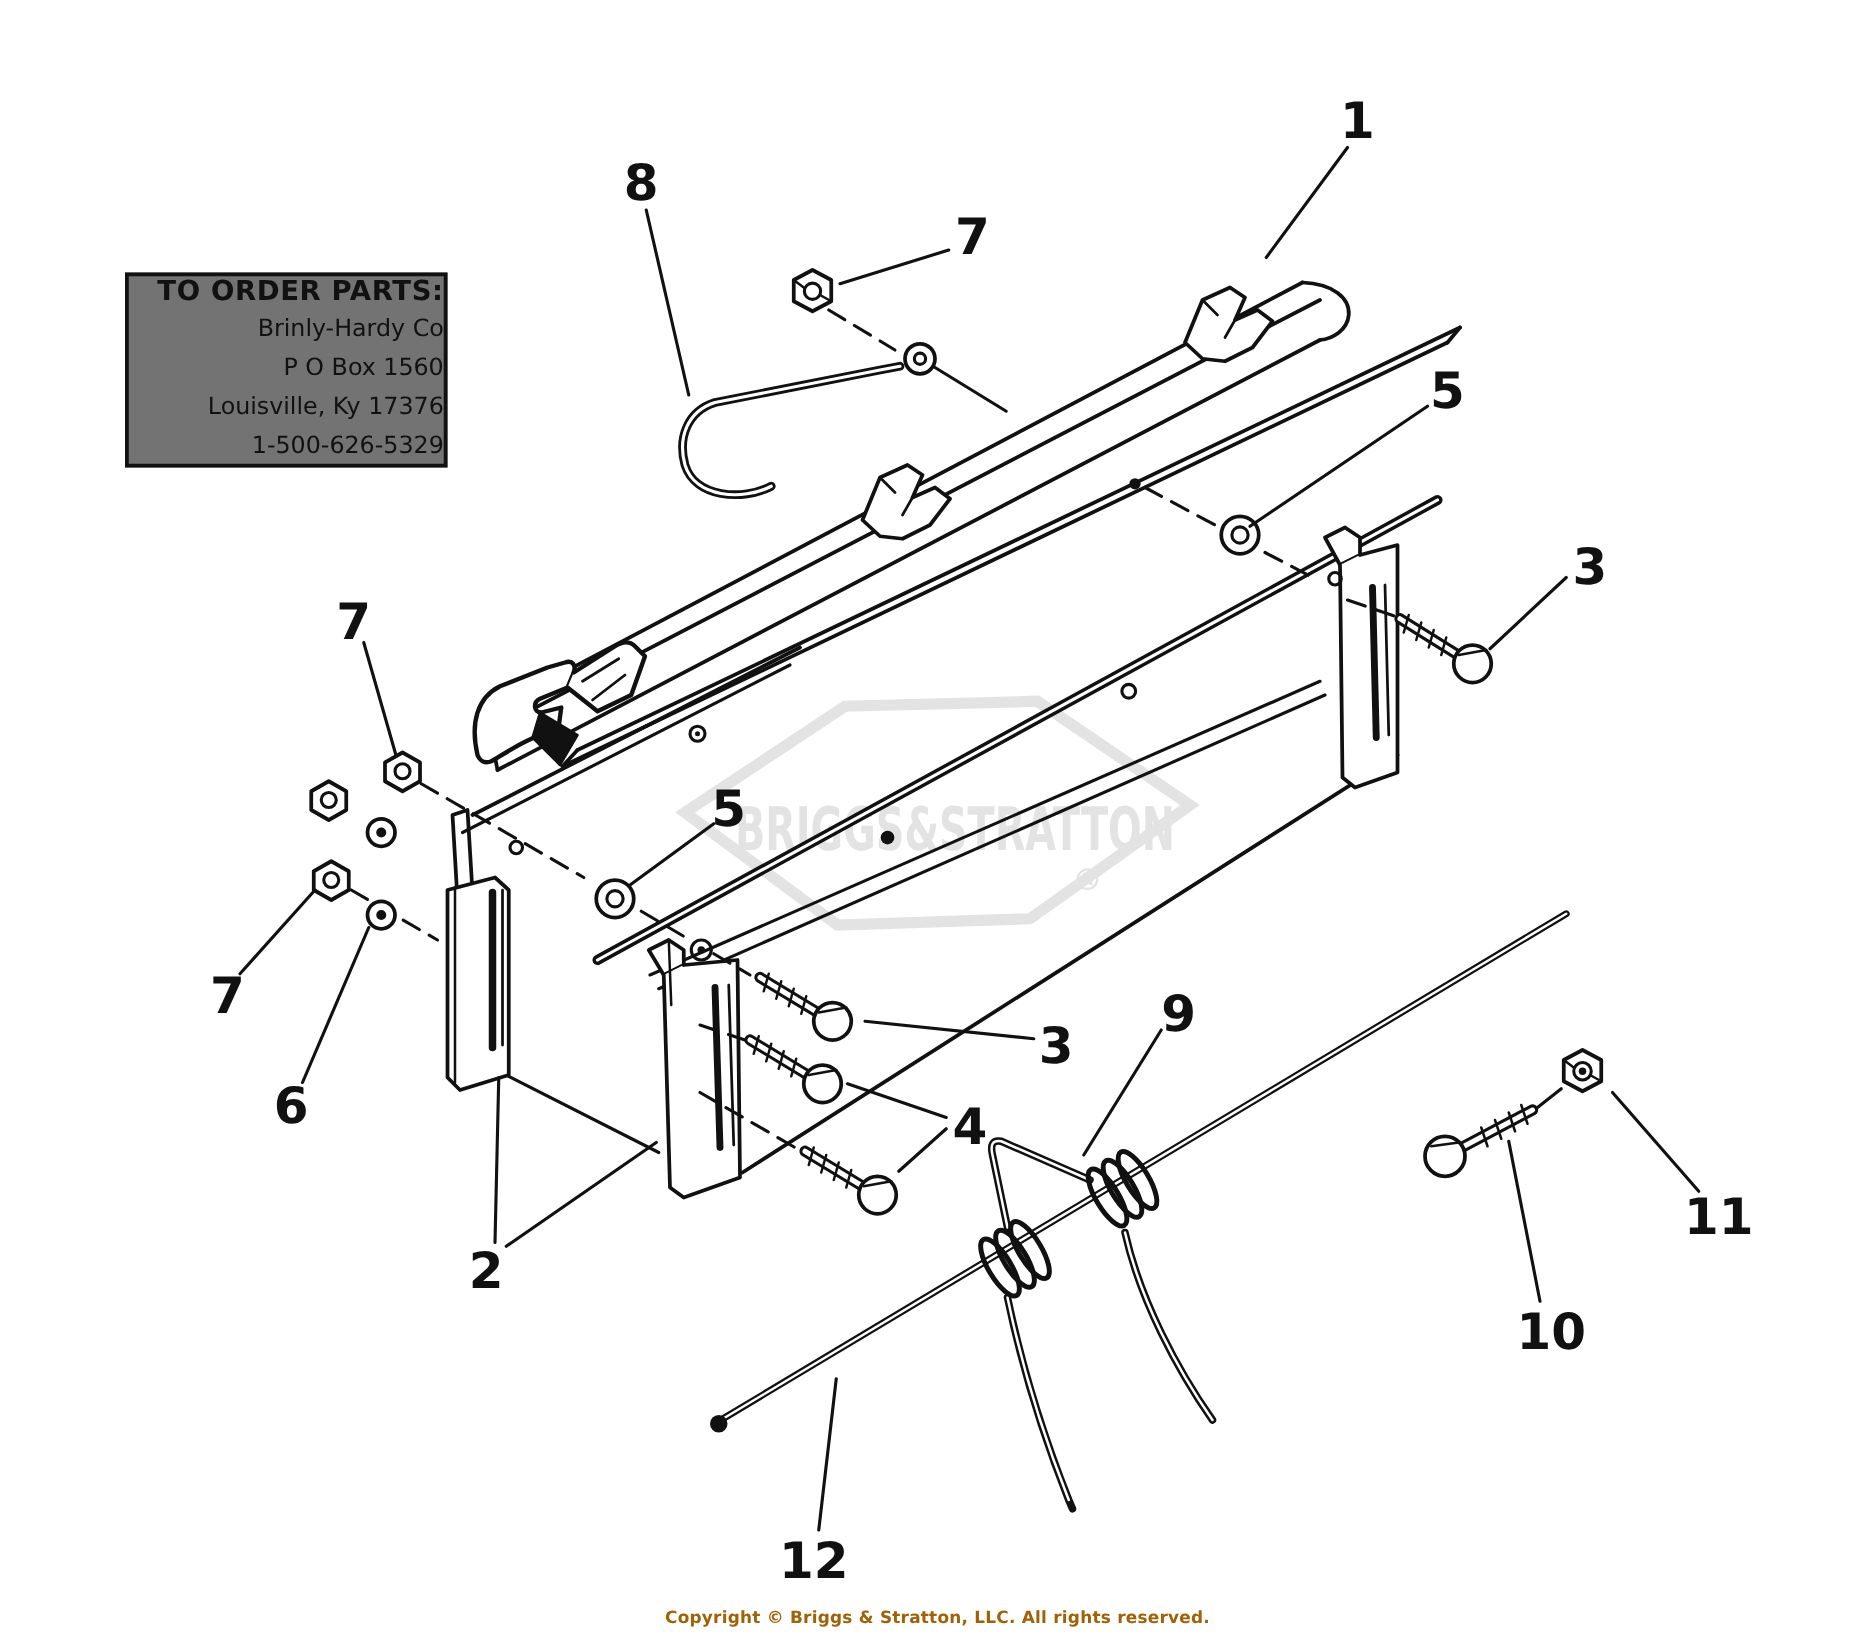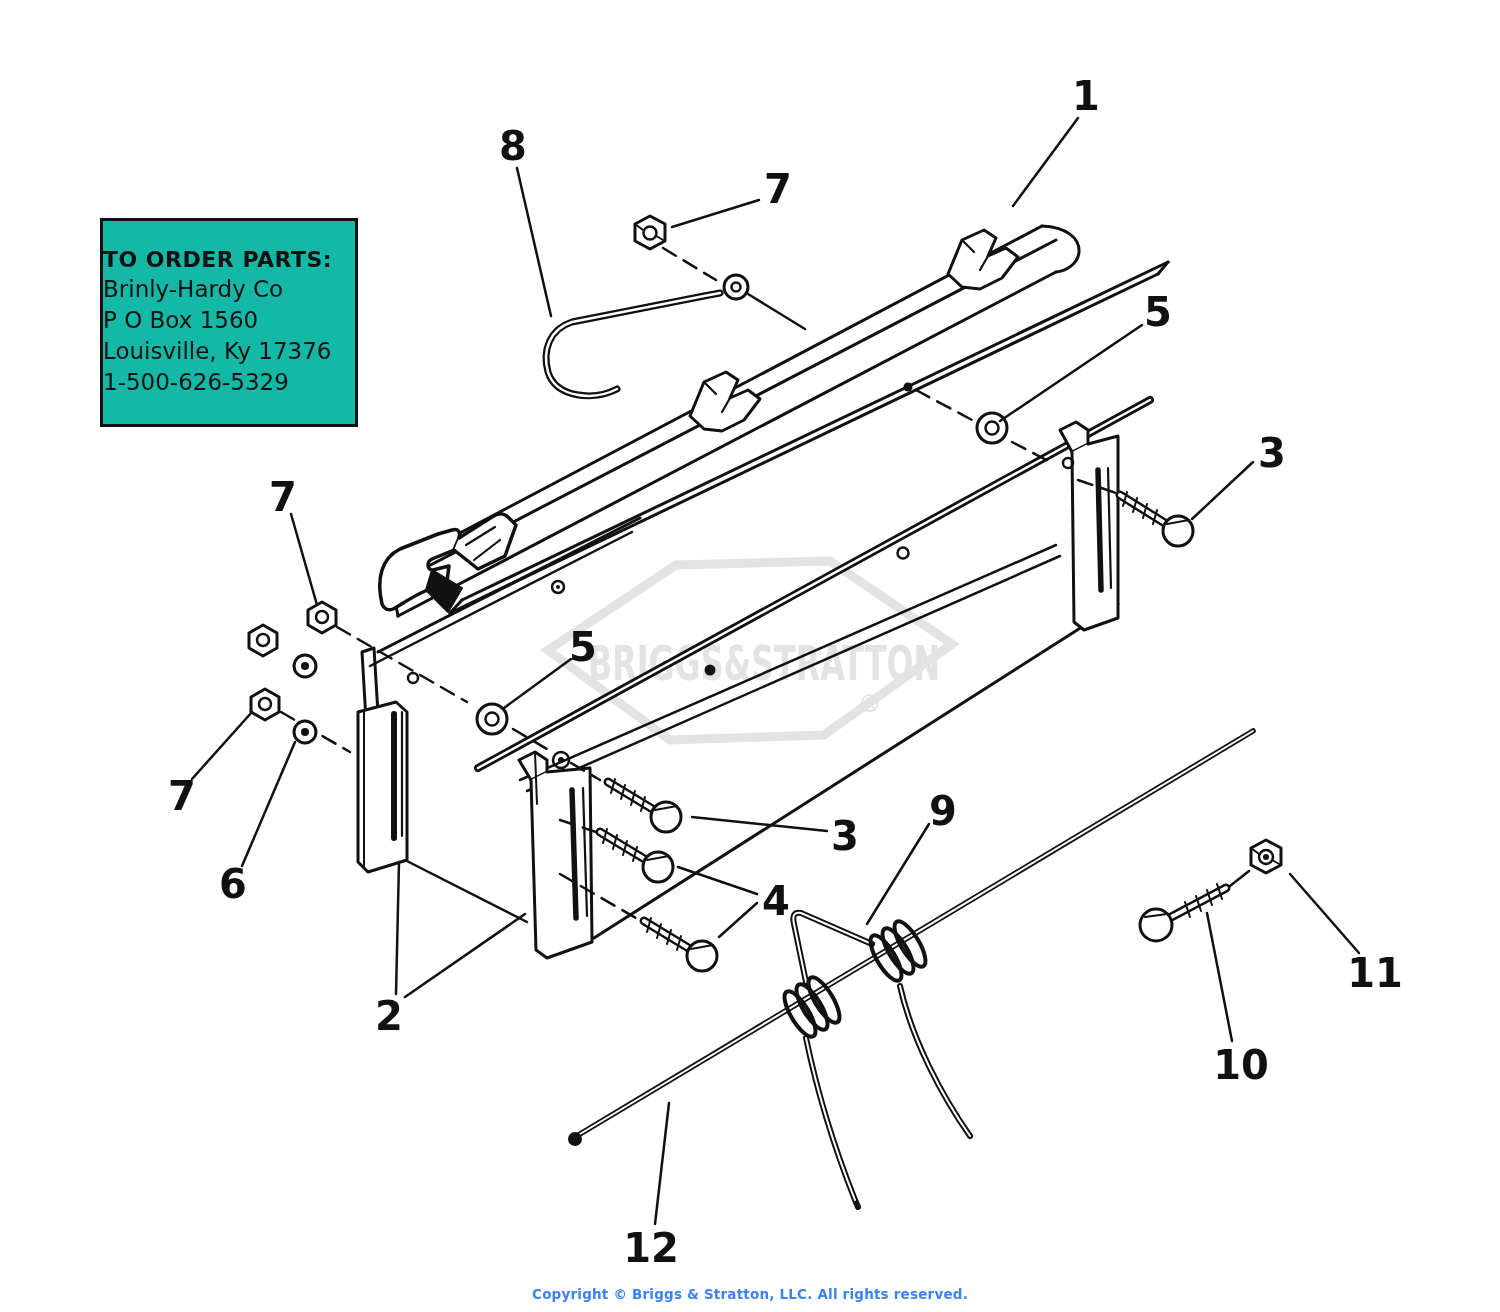--- a/index.html
+++ b/index.html
@@ -2,30 +2,30 @@
 <html><head>
 <meta charset="utf-8">
 <style>
   html,body{margin:0;padding:0;background:#888;}
   #stage{
     position:relative;width:1500px;height:1312px;background:#ffffff;
     font-family:"DejaVu Sans","Liberation Sans",sans-serif;overflow:hidden;
   }
   #art{position:absolute;left:0;top:0;}
   .orderbox{
-    position:absolute;left:100px;top:218px;width:258px;height:209px;
-    border:3px solid #111;background:#14b8a6;box-sizing:border-box;
-    display:flex;flex-direction:column;justify-content:center;align-items:flex-start;
+    position:absolute;left:100px;top:218px;width:258px;height:156px;
+    border:3px solid #111;background:#737373;box-sizing:border-box;
+    display:flex;flex-direction:column;justify-content:center;align-items:flex-end;
     text-align:center;color:#111;
   }
   .orderbox .title{font-weight:bold;font-size:22px;letter-spacing:0.5px;margin-bottom:2px;}
-  .orderbox .line{font-size:23px;line-height:31px;}
+  .orderbox .line{font-size:19px;line-height:31px;}
   .copyright{
     position:absolute;left:0;top:1286px;width:100%;text-align:center;
-    font-size:13.5px;font-weight:bold;color:#3b82f6;letter-spacing:0.2px;
+    font-size:13.5px;font-weight:bold;color:#a16207;letter-spacing:0.2px;
   }
   text.callout{font-size:40px;font-weight:bold;fill:#111;text-anchor:middle;}
   .wmtext{font-weight:bold;fill:#e3e3e3;}
 </style>
 </head>
 <body>
 
 <div id="stage">
 
 <svg id="art" width="1500" height="1312" viewBox="0 0 1500 1312">

